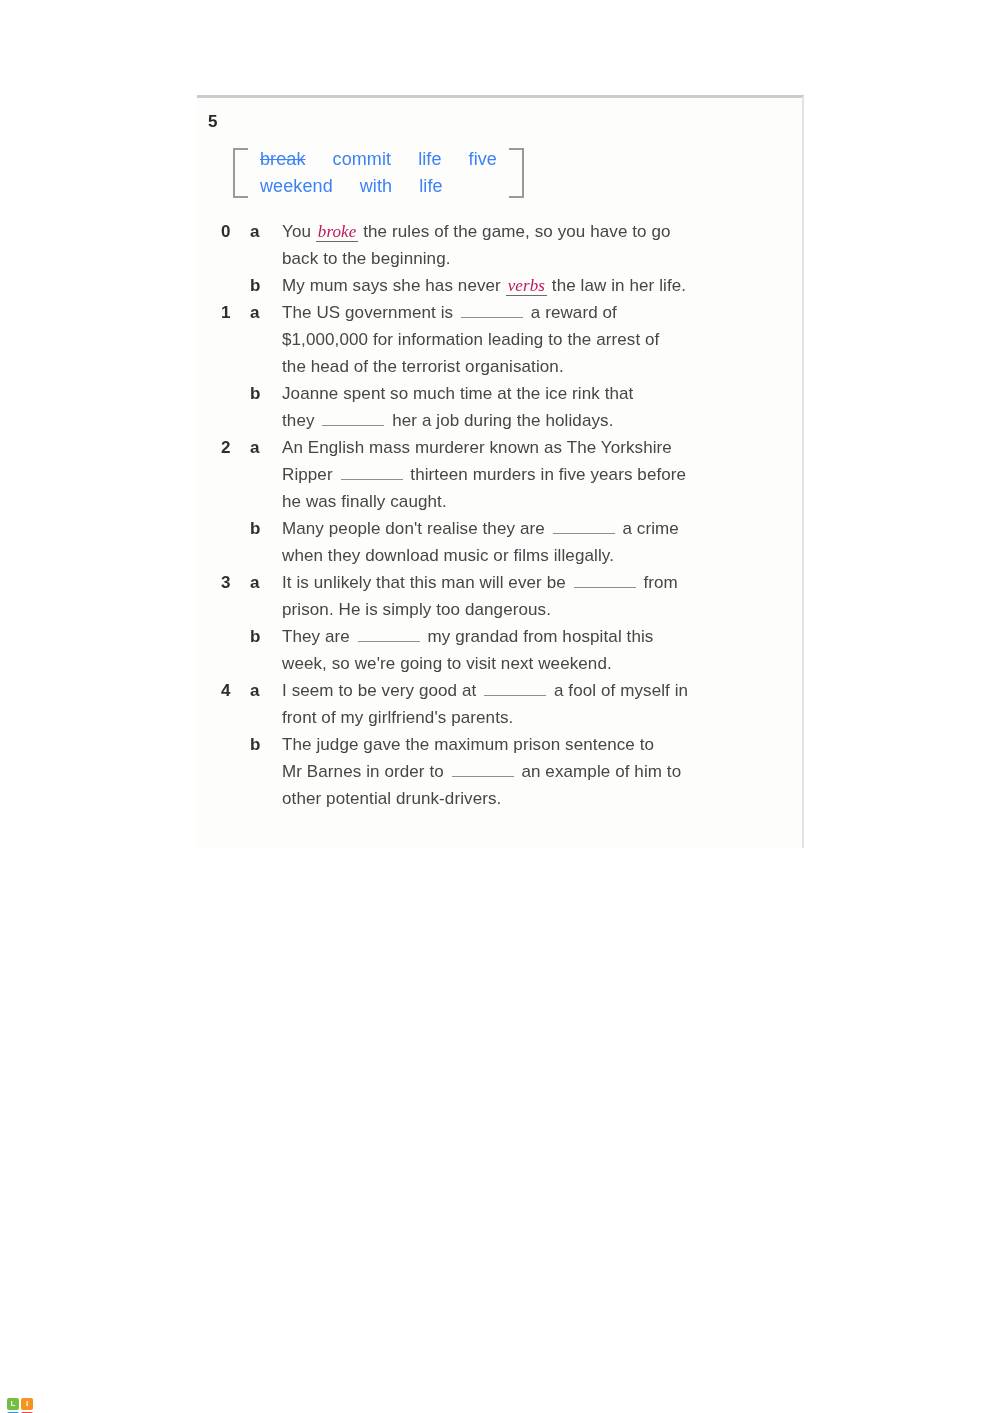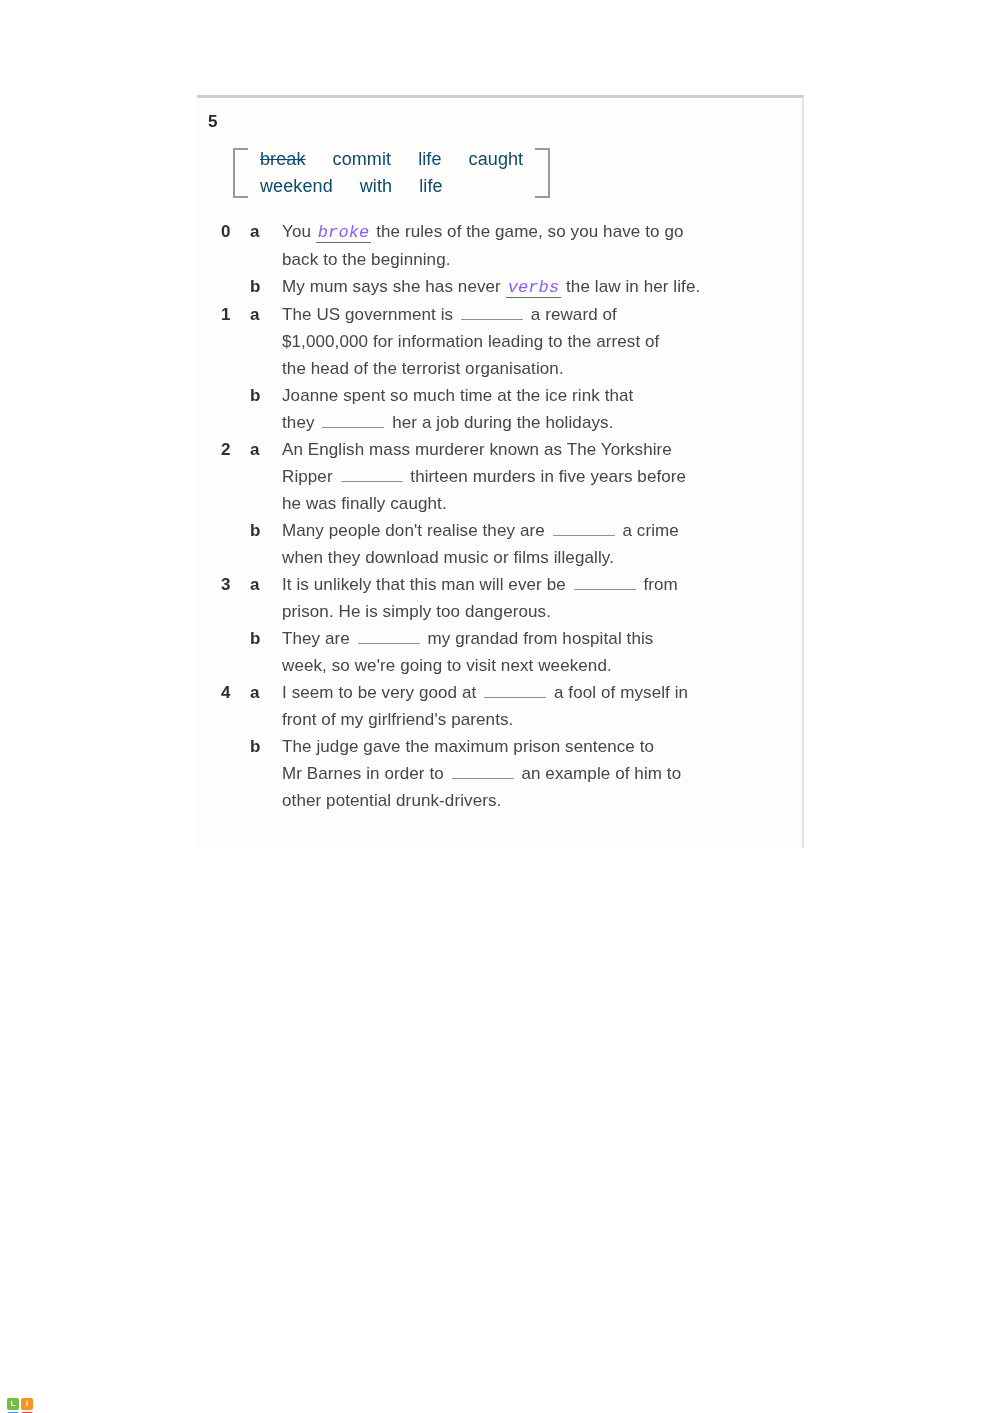--- a/index.html
+++ b/index.html
@@ -14,41 +14,41 @@
     color:#464646;font-size:17px;line-height:27px;letter-spacing:.1px;
   }
 
   .exercise-header{display:flex;font-weight:700;color:#282828;line-height:26px;}
   .q-number{width:24px;flex:0 0 24px;}
   .q-text{white-space:pre-wrap;}
 
   .hl{background:#f0e73d;color:#6e6833;}
 
   
-  .verb-box{display:inline-flex;margin:10px 0 0 25px;color:#0c4a6e;
+  .verb-box{display:inline-flex;margin:10px 0 0 25px;color:#3b82f6;
     font-size:18px;line-height:27px;}
   .bracket{width:13px;align-self:stretch;margin:3px 0;}
   .bracket.left{border-left:2px solid #9a9a9a;border-top:2px solid #9a9a9a;border-bottom:2px solid #9a9a9a;}
   .bracket.right{border-right:2px solid #9a9a9a;border-top:2px solid #9a9a9a;border-bottom:2px solid #9a9a9a;}
   .verbs{padding:1px 12px;}
   .verb-row{display:flex;gap:27px;}
   .struck{text-decoration:line-through;}
 
   
   .items{margin-top:12px;}
   .item{display:flex;}
   .item-number{flex:0 0 29px;margin-left:13px;font-weight:700;color:#2f2f2f;}
   .item-parts{flex:1;}
   .part{display:flex;}
   .part-letter{flex:0 0 32px;font-weight:700;color:#2f2f2f;}
   .part-text{white-space:pre-wrap;flex:1;}
 
   .blank{display:inline-block;width:62px;height:13px;
     border-bottom:1px solid #8f8f8f;margin:0 3px;vertical-align:baseline;}
-  .hand{font-family:Liberation Mono, monospace;font-style:italic;color:#8b5cf6;
+  .hand{font-family:Liberation Serif, serif;font-style:italic;color:#be185d;
     border-bottom:1px solid #6a6a6a;padding:0 2px;}
 
   
   .logo{position:absolute;left:7px;top:1376px;display:flex;align-items:center;gap:4px;}
   .logo-grid{display:grid;grid-template-columns:12px 12px;grid-auto-rows:12px;gap:2px;}
   .logo-cell{color:#fff;font-size:8px;font-weight:700;border-radius:2px;
     display:flex;align-items:center;justify-content:center;line-height:1;}
   .logo-text{font-size:28px;font-weight:400;letter-spacing:-.5px;line-height:30px;margin-top:40px;}
 </style>
 </head>
@@ -60,21 +60,21 @@
     <div class="q-number">5</div>
   </div>
 
   <div class="verb-box">
     <div class="bracket left"></div>
     <div class="verbs">
       <div class="verb-row">
         <span class="struck">break</span>
         <span>commit</span>
         <span>life</span>
-        <span>caught</span>
+        <span>five</span>
       </div>
       <div class="verb-row">
         <span>weekend</span>
         <span>with</span>
         <span>life</span>
       </div>
     </div>
     <div class="bracket right"></div>
   </div>
 

